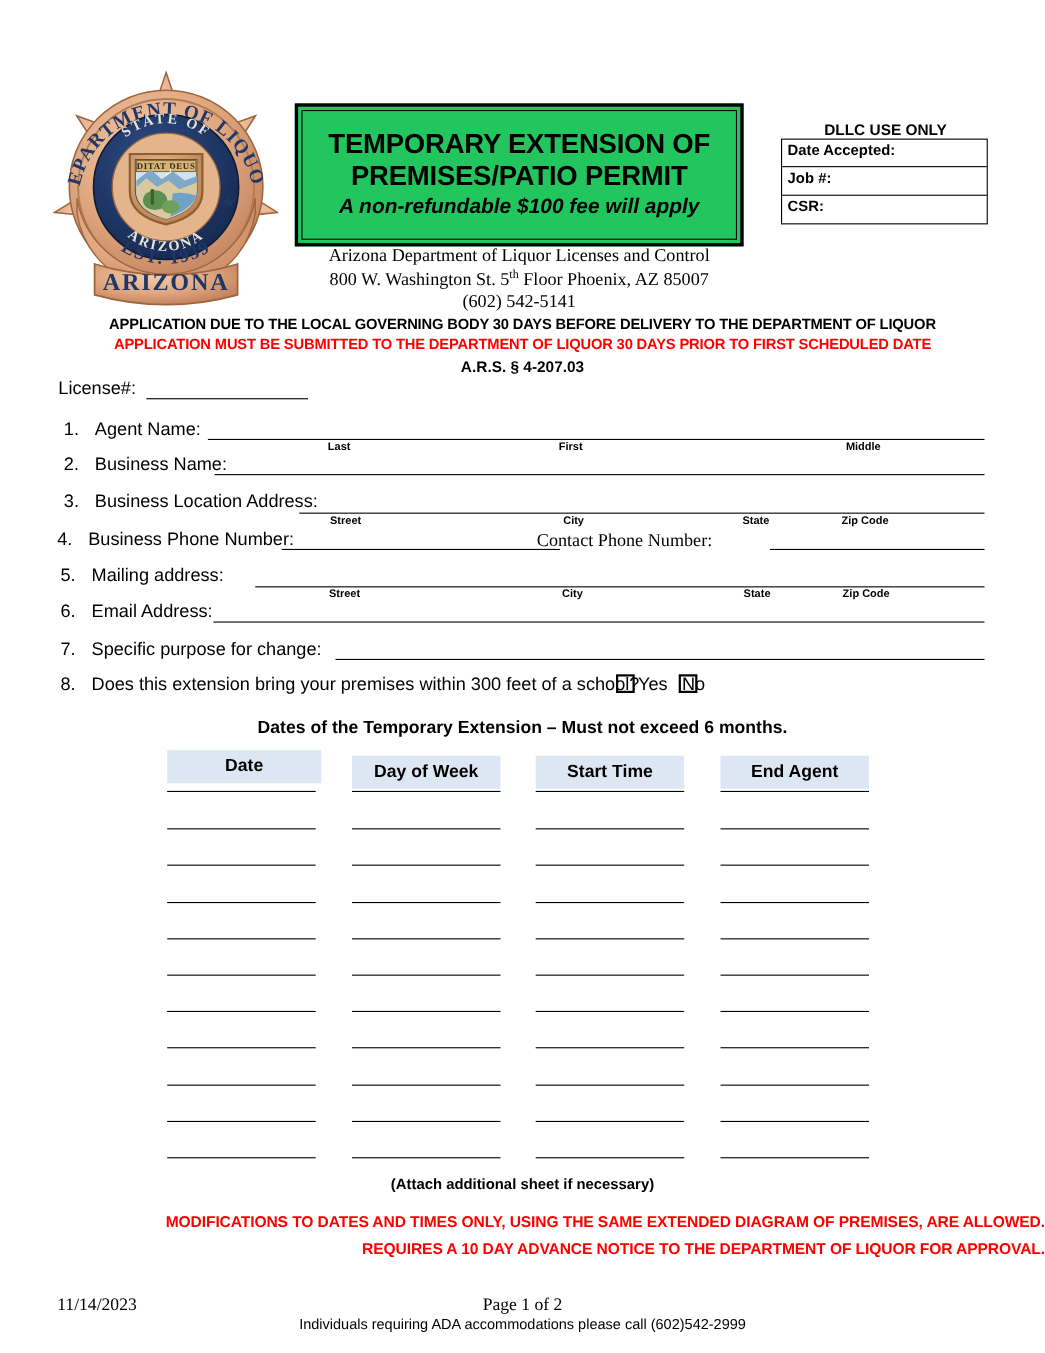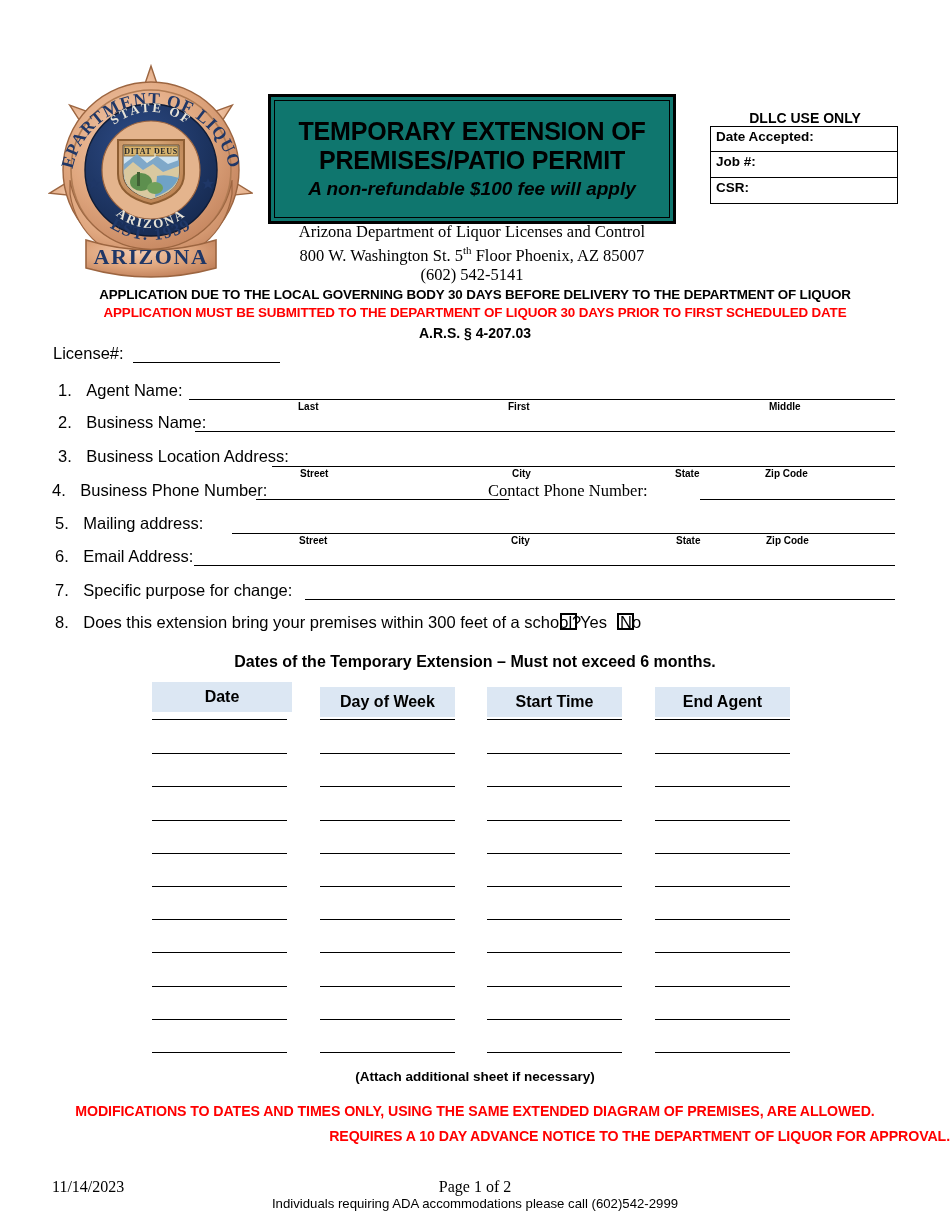--- a/index.html
+++ b/index.html
@@ -18,21 +18,21 @@
   .abs{position:absolute;}
 
   
   #badge{left:48px;top:62px;width:205px;height:220px;}
   #badge svg{display:block;width:205px;height:220px;}
 
   
   #title-box{
     left:268px;top:94px;width:408px;height:130px;
     border:3px solid #000;
-    background:#0f766e;
+    background:#22c55e;
     box-sizing:border-box;
     padding:3px;
   }
   #title-box-inner{
     border:1px solid #000;width:100%;height:100%;
     box-sizing:border-box;
     display:flex;flex-direction:column;align-items:center;justify-content:center;
   }
   .title-l1,.title-l2{
     font-weight:bold;font-size:25px;line-height:29px;letter-spacing:-0.2px;
@@ -80,21 +80,21 @@
   .thcell{
     position:absolute;height:30px;background:#dce7f3;
     display:flex;align-items:center;justify-content:center;
     font-weight:bold;font-size:16px;
   }
   .tline{position:absolute;height:0;border-bottom:1.9px solid #000;}
 
   #attach-note{left:0;top:1069px;width:950px;text-align:center;
     font-weight:bold;font-size:13.5px;}
 
-  #red1{left:0;top:1103px;width:950px;text-align:center;
+  #red1{left:0;top:1103px;width:950px;text-align:right;
     font-weight:bold;font-size:14.2px;letter-spacing:-0.1px;}
   #red2{left:0;top:1128px;width:950px;text-align:right;
     font-weight:bold;font-size:14.2px;letter-spacing:-0.1px;}
 
   #foot-date{left:52px;top:1178px;font-family:"Liberation Serif",serif;font-size:16px;}
   #foot-page{left:0;top:1178px;width:950px;text-align:center;
     font-family:"Liberation Serif",serif;font-size:16px;}
   #foot-ada{left:0;top:1196px;width:950px;text-align:center;font-size:13.2px;}
 
   .cbox{position:absolute;width:17px;height:17px;border:2px solid #000;box-sizing:border-box;}

